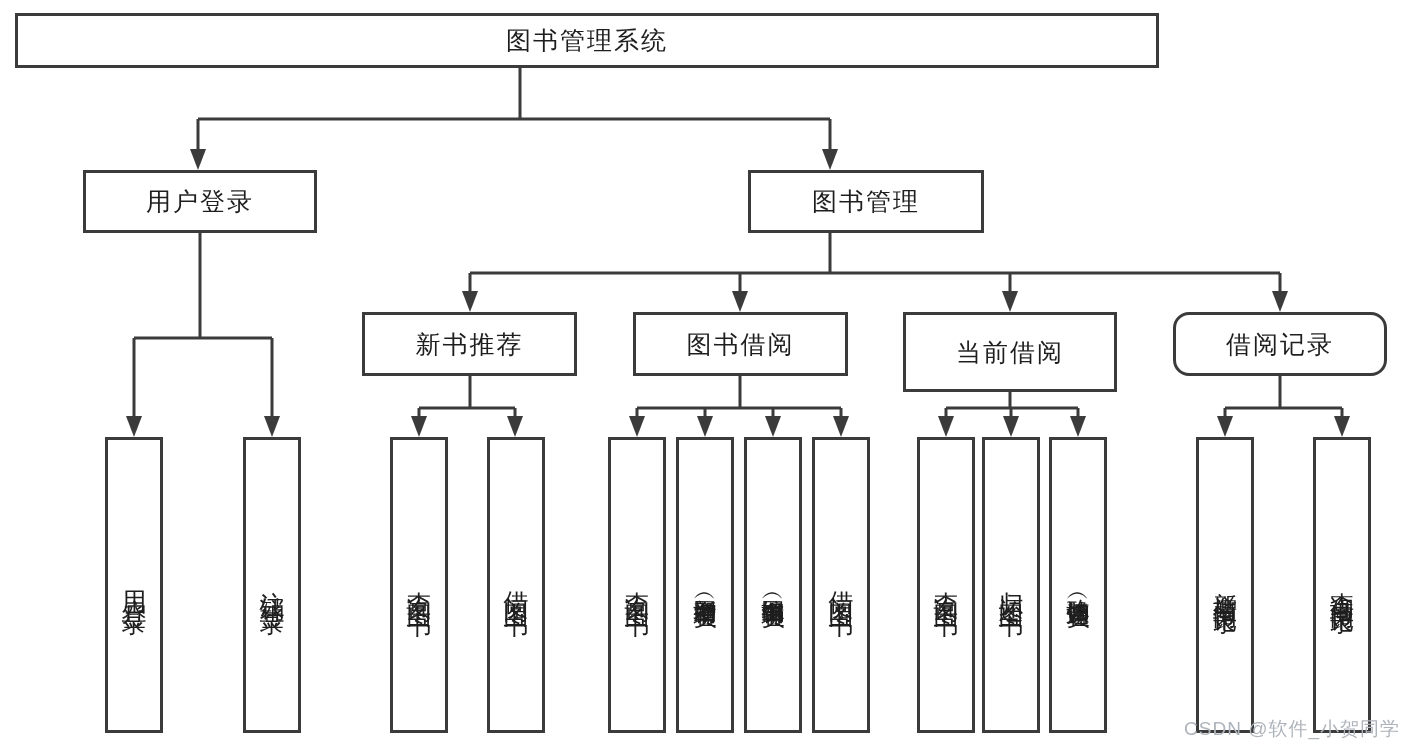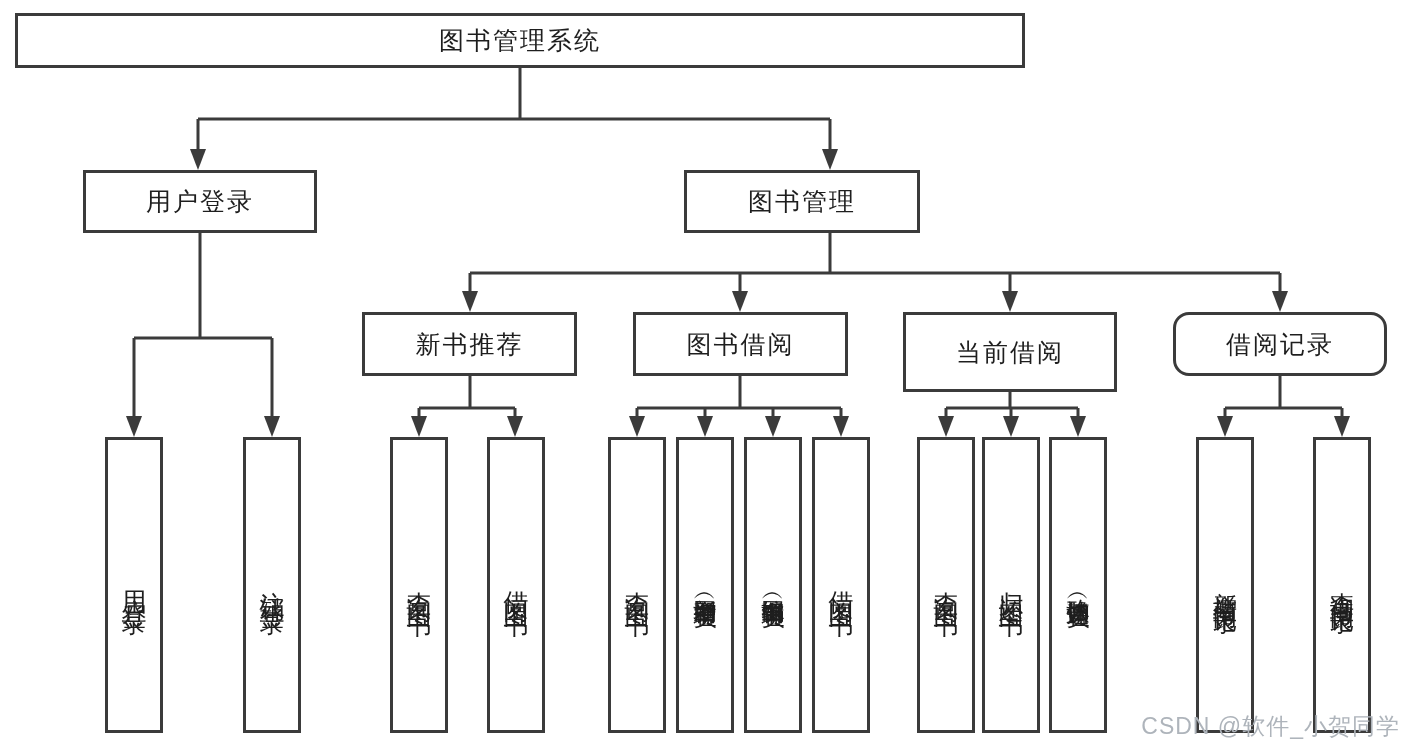--- a/index.html
+++ b/index.html
@@ -52,21 +52,21 @@
   }
   .vbox.long {
     font-size: 23px;
     letter-spacing: 1px;
   }
   .watermark {
     position: absolute;
     right: 5px;
     bottom: 5px;
     color: #aeb4bb;
-    font-size: 23px;
+    font-size: 19px;
     letter-spacing: 1px;
     z-index: 5;
     white-space: nowrap;
   }
 </style>
 </head>
 <body>
 
 <div class="canvas">
 
@@ -103,28 +103,28 @@
       <polygon points="773,437 765,416 781,416"></polygon>
       <polygon points="841,437 833,416 849,416"></polygon>
       <polygon points="946,437 938,416 954,416"></polygon>
       <polygon points="1011,437 1003,416 1019,416"></polygon>
       <polygon points="1078,437 1070,416 1086,416"></polygon>
       <polygon points="1225,437 1217,416 1233,416"></polygon>
       <polygon points="1342,437 1334,416 1350,416"></polygon>
     </g>
   </svg>
 
-  <div class="box hbox" style="left:15px; top:13px; width:1010px; height:55px;">
+  <div class="box hbox" style="left:15px; top:13px; width:1144px; height:55px;">
     <span>图书管理系统</span>
   </div>
 
   <div class="box hbox" style="left:83px; top:170px; width:234px; height:63px;">
     <span>用户登录</span>
   </div>
-  <div class="box hbox" style="left:684px; top:170px; width:236px; height:63px;">
+  <div class="box hbox" style="left:748px; top:170px; width:236px; height:63px;">
     <span>图书管理</span>
   </div>
 
   <div class="box hbox" style="left:362px; top:312px; width:215px; height:64px;">
     <span>新书推荐</span>
   </div>
   <div class="box hbox" style="left:633px; top:312px; width:215px; height:64px;">
     <span>图书借阅</span>
   </div>
   <div class="box hbox" style="left:903px; top:312px; width:214px; height:80px;">

